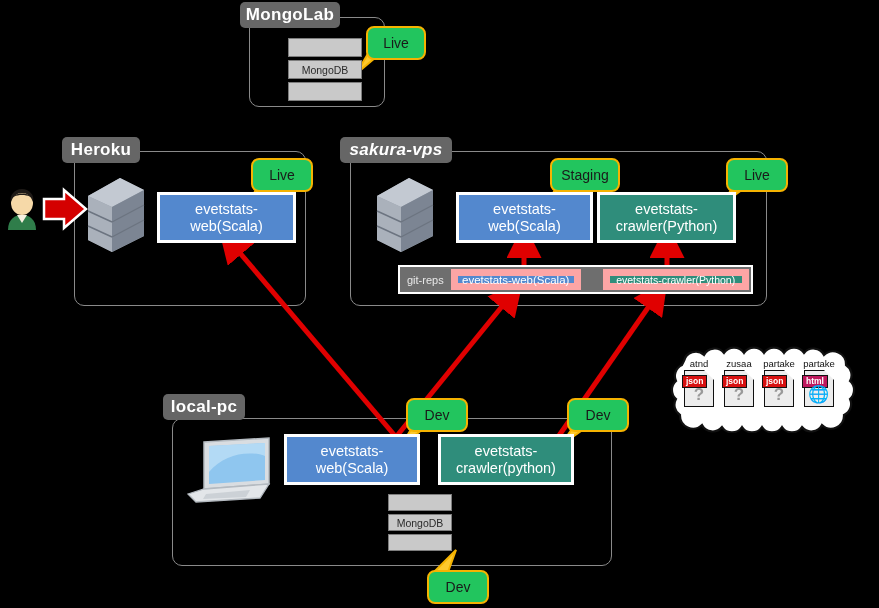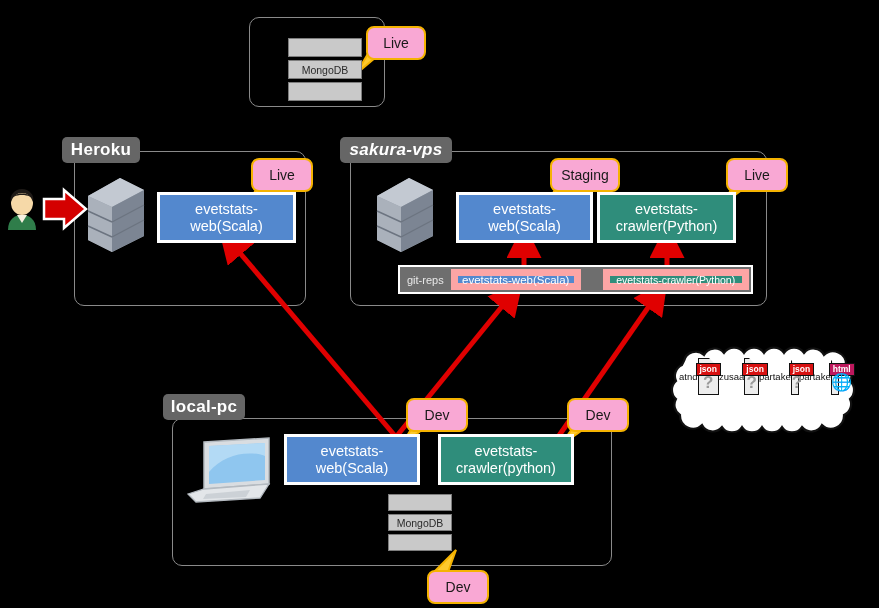--- a/index.html
+++ b/index.html
@@ -28,48 +28,49 @@
            display:flex;align-items:center;justify-content:center;height:21px;
            font-size:11.5px;white-space:nowrap;}
 
   
   .dbstack{position:absolute;z-index:5;}
   .dbslab{background:#c9c9c9;border:1px solid #7d7d7d;box-sizing:border-box;
           display:flex;align-items:center;justify-content:center;
           color:#2b2b2b;font-size:10.5px;margin-bottom:3px;}
 
   
-  .callout{position:absolute;background:#f9a8d4;border:2.5px solid #f5b301;
+  .callout{position:absolute;background:#22c55e;border:2.5px solid #f5b301;
            border-radius:8px;display:flex;align-items:center;justify-content:center;
            color:#1a1a1a;z-index:9;box-sizing:border-box;}
 
   
   .cloudwrap{position:absolute;z-index:5;}
   .fileicons{position:absolute;display:flex;z-index:7;}
-  .fileitem{width:40px;display:flex;flex-direction:row;align-items:center;}
+  .fileitem{width:40px;display:flex;flex-direction:column;align-items:center;}
   .fname{font-size:9.5px;color:#111;margin-bottom:1px;white-space:nowrap;}
   .fsheet{position:relative;width:30px;height:37px;background:#ededed;
           border:1.5px solid #111;box-sizing:border-box;}
   .fcorner{position:absolute;right:-1px;top:-1px;width:0;height:0;
            border-left:10px solid transparent;border-top:10px solid #fff;}
   .ftag{position:absolute;left:-3px;top:4px;color:#fff;font-weight:bold;
         font-size:8.5px;padding:1px 3px;border:1px solid #111;line-height:1.05;}
   .tagjson{background:#d81111;}
   .taghtml{background:#be185d;}
   .fglyph{position:absolute;left:0;right:0;bottom:3px;text-align:center;
           font-size:17px;color:#9a9a9a;font-weight:bold;line-height:1;}
 
   svg.ov{position:absolute;left:0;top:0;width:879px;height:608px;pointer-events:none;}
 </style>
 </head>
 <body>
 
 <div id="stage">
 
   <div class="group" style="left:249px;top:17px;width:136px;height:90px;"></div>
+  <div class="grouptab" style="left:240px;top:2px;width:100px;height:26px;font-size:17px;">MongoLab</div>
 
   <div class="dbstack" style="left:288px;top:38px;width:74px;">
     <div class="dbslab" style="height:19px;"></div>
     <div class="dbslab" style="height:19px;">MongoDB</div>
     <div class="dbslab" style="height:19px;"></div>
   </div>
 
   <div class="callout" style="left:366px;top:26px;width:60px;height:34px;font-size:14px;">Live</div>
 
   <div class="group" style="left:74px;top:151px;width:232px;height:155px;"></div>

